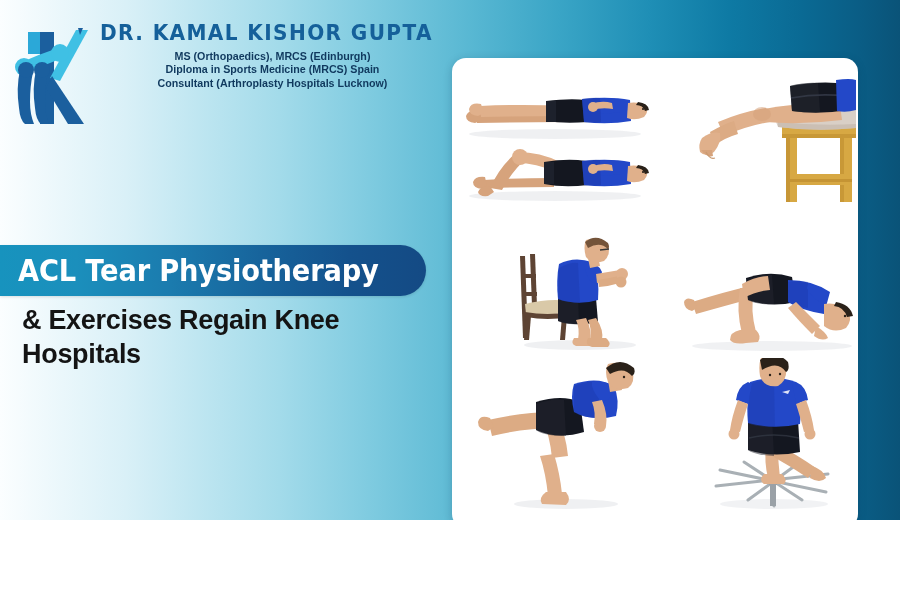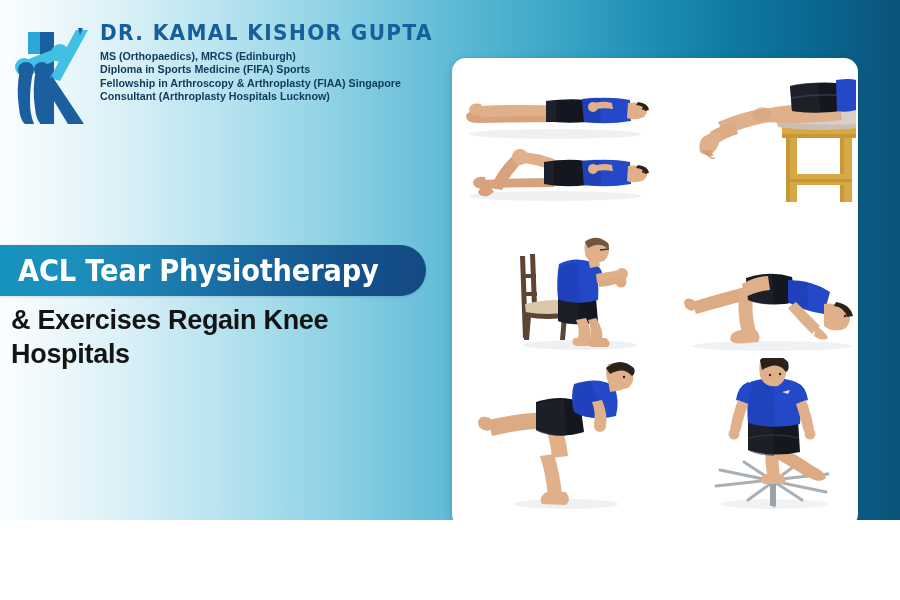--- a/index.html
+++ b/index.html
@@ -31,20 +31,21 @@
     transform:scaleX(0.98);
     transform-origin:left center;
   }
   .cred{
     font-family:"Liberation Sans", sans-serif;
     font-weight:bold;
     font-size:10.7px;
     color:#10395e;
     line-height:13.6px;
     white-space:nowrap;
+    text-align:center;
   }
   .cred-list{margin-top:5px;}
 
   
   .headline-bar{
     position:absolute;left:0px;top:245px;width:426px;height:51px;
     border-radius:0 26px 26px 0;
     background:linear-gradient(90deg,#1793be 0%, #1b8fbc 18%, #1b7bae 40%,
        #17639b 62%, #14518c 82%, #144a84 100%);
     box-shadow:0 1px 3px rgba(0,0,0,0.12);
@@ -56,21 +57,21 @@
     font-weight:bold;
     font-size:31px;
     line-height:45px;
     letter-spacing:-0.2px;
     color:#ffffff;
     white-space:nowrap;
     transform:scaleX(0.88);
     transform-origin:left center;
   }
   .subhead{
-    position:absolute;left:11px;top:303px;width:390px;
+    position:absolute;left:22px;top:303px;width:390px;
     font-family:"Liberation Sans", sans-serif;
     font-weight:bold;
     font-size:27px;
     line-height:34px;
     color:#141414;
     letter-spacing:-0.3px;
   }
 
   
   .photo-card{
@@ -112,22 +113,21 @@
         <circle cx="28" cy="44" r="8" fill="#1b5f9e"></circle>
 
         <path d="M64 2 L69 2 L66 9 Z" fill="#1b5f9e"></path>
       </svg>
     </div>
 
     <div class="brand-text">
       <div class="brand-name">DR. KAMAL KISHOR GUPTA</div>
       <div class="cred-list">
         <div class="cred">MS (Orthopaedics), MRCS (Edinburgh)</div>
-        <div class="cred">Diploma in Sports Medicine (FIFA) Sports</div>
-        <div class="cred">Fellowship in Arthroscopy &amp; Arthroplasty (FIAA) Singapore</div>
+        <div class="cred">Diploma in Sports Medicine (MRCS) Spain</div>
         <div class="cred">Consultant (Arthroplasty Hospitals Lucknow)</div>
       </div>
     </div>
   </div>
 
   <div class="headline-bar"></div>
   <div class="headline-text">ACL Tear Physiotherapy</div>
 
   <div class="subhead">
     <div>&amp; Exercises Regain Knee</div>

